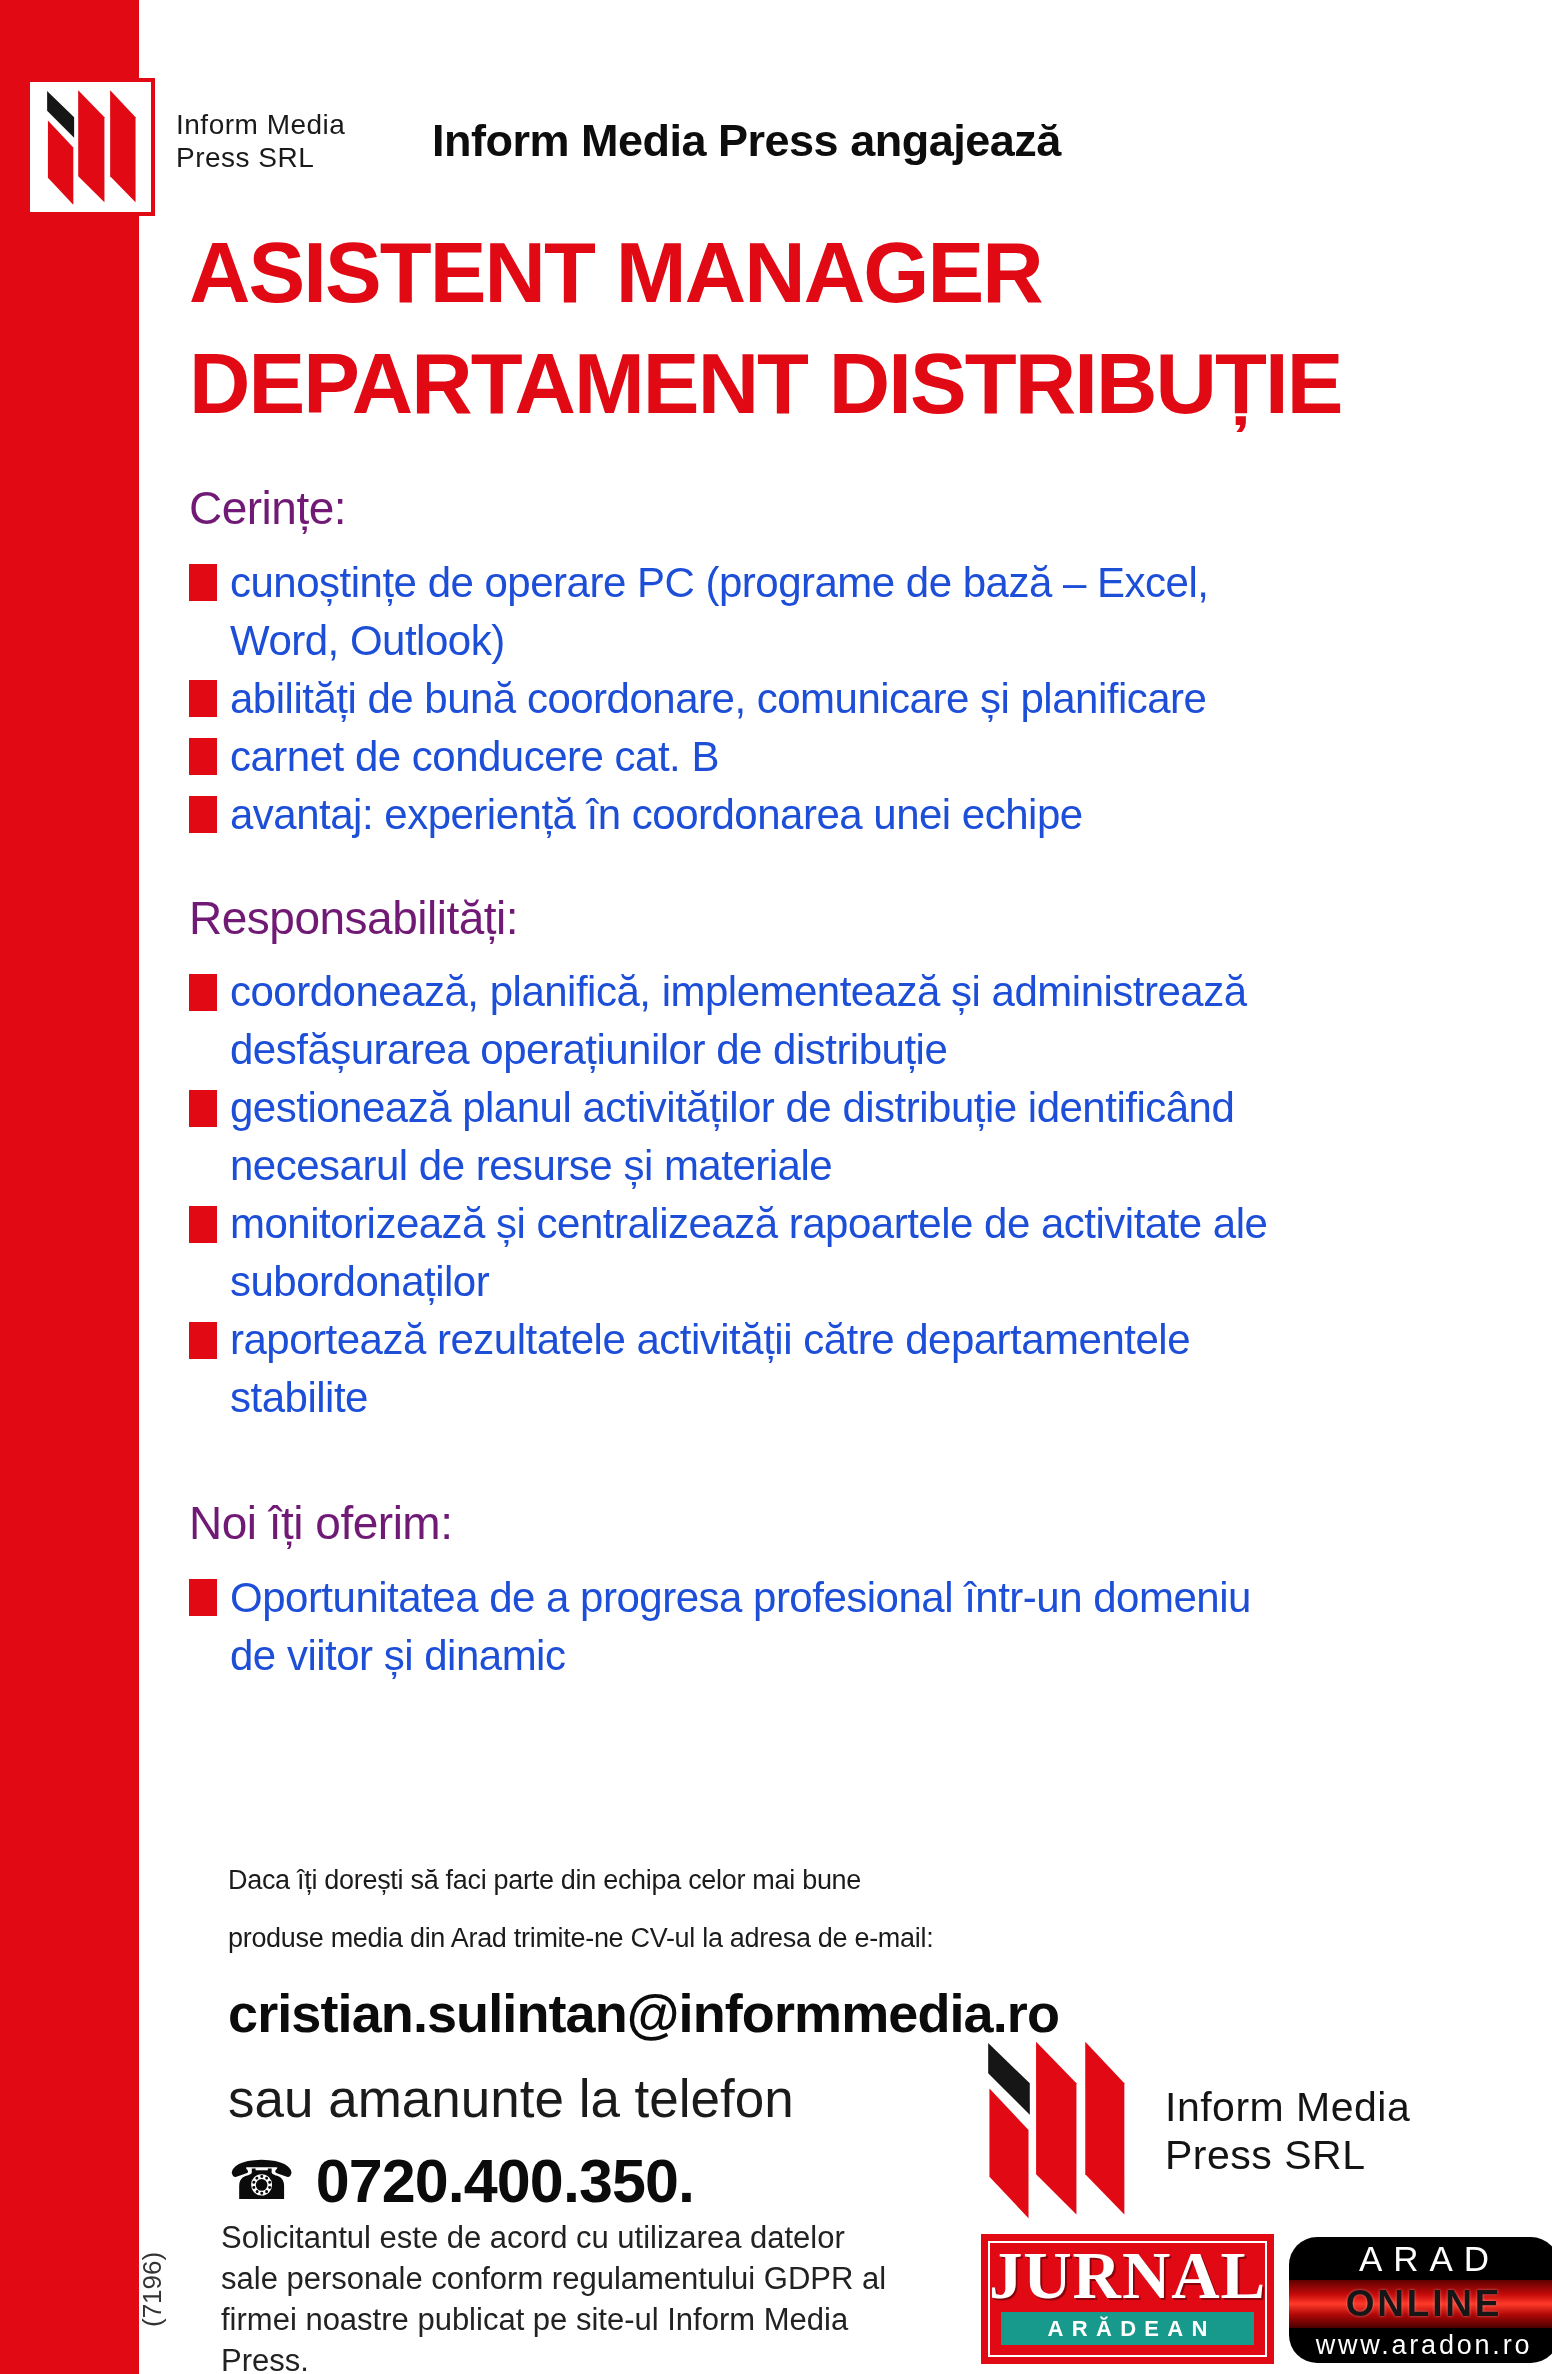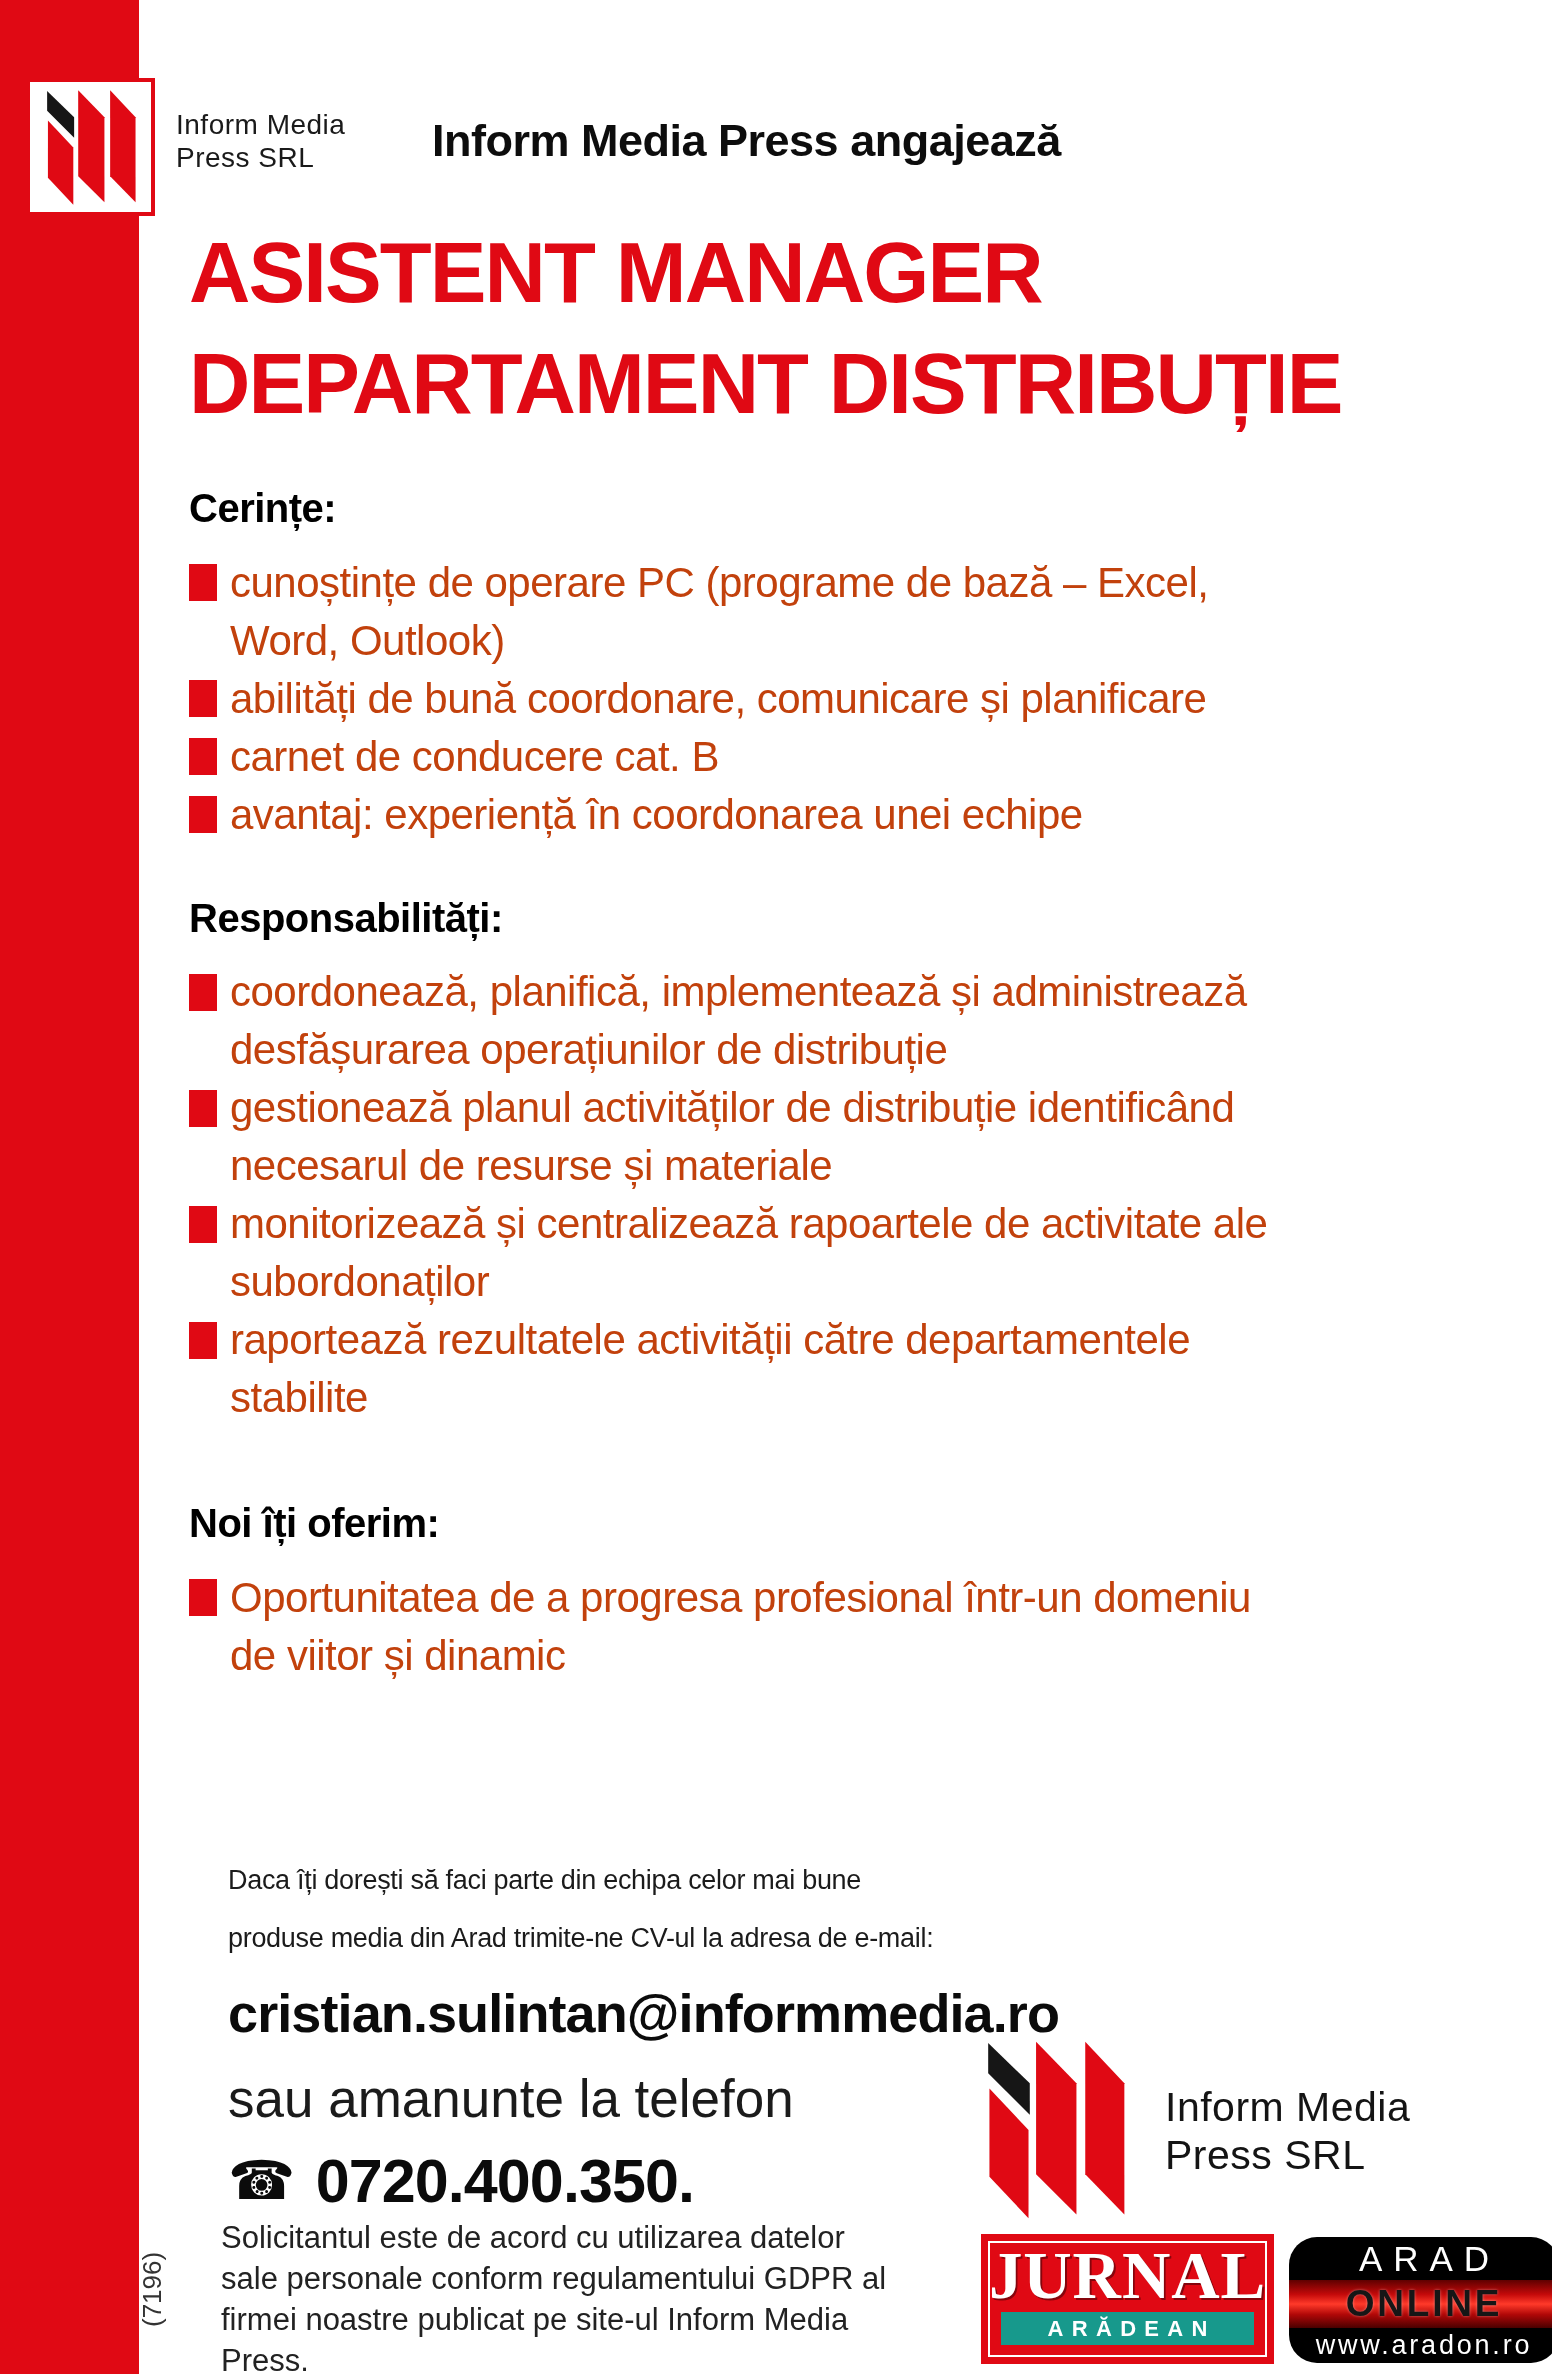--- a/index.html
+++ b/index.html
@@ -34,27 +34,27 @@
     font-size:85px;line-height:111px;font-weight:bold;letter-spacing:-1.9px;
     color:#e00914;
   }
 
   
   .main{position:absolute;left:189px;top:479px;width:1358px;}
   .main section{margin:0;}
   .main section + section{margin-top:45px;}
   .main section:nth-of-type(3){margin-top:67px;}
   .main h2{
-    margin:0 0 16.7px 0;font-size:40px;line-height:58px;font-weight:bold;
-    letter-spacing:-0.5px;color:#000000;
+    margin:0 0 16.7px 0;font-size:46px;line-height:58px;font-weight:normal;
+    letter-spacing:-0.5px;color:#701a75;
   }
   .main ul{list-style:none;margin:0;padding:0;}
   .main li{display:flex;align-items:flex-start;}
   .sq{flex:0 0 28px;width:28px;height:37px;background:#e00914;margin:10.2px 13px 0 0;}
-  .bt{font-size:42px;line-height:58px;letter-spacing:-0.5px;color:#c2410c;}
+  .bt{font-size:42px;line-height:58px;letter-spacing:-0.5px;color:#1d4ed8;}
 
   
   .contact{position:absolute;left:228px;top:1851px;width:1169px;}
   .intro{margin:0;font-size:27px;line-height:58px;color:#1b1b1b;letter-spacing:-0.3px;}
   .email{margin:15px 0 0 0;font-size:54px;font-weight:bold;letter-spacing:-0.9px;color:#0b0b0b;}
   .sau{margin:24px 0 0 0;font-size:53px;color:#1b1b1b;}
   .phone-row{margin:16.7px 0 0 0;display:flex;align-items:center;}
   .phone-glyph{font-family:"DejaVu Sans",sans-serif;font-size:54px;line-height:61px;color:#0b0b0b;margin-right:20.4px;}
   .phone-num{font-size:61px;font-weight:bold;letter-spacing:-0.9px;color:#0b0b0b;}
 

